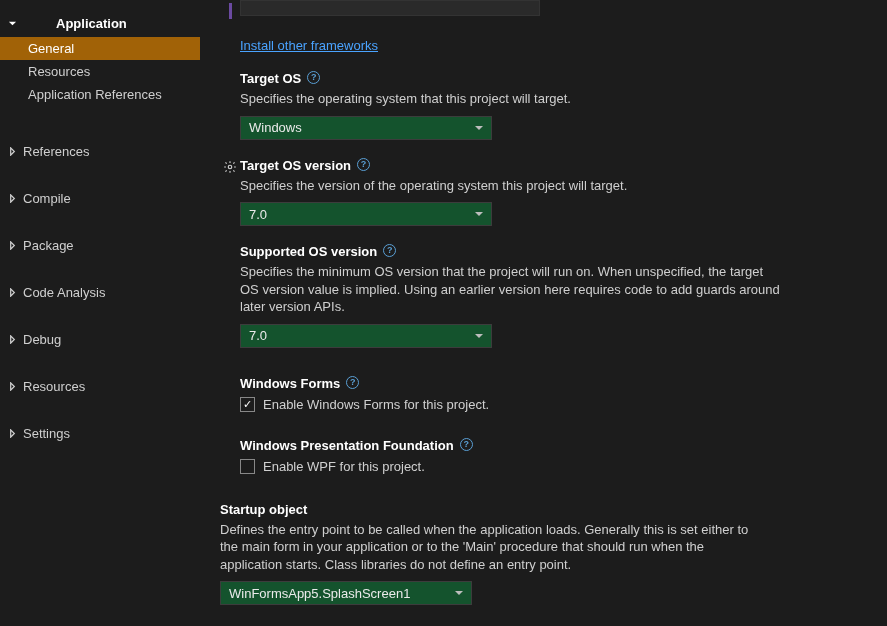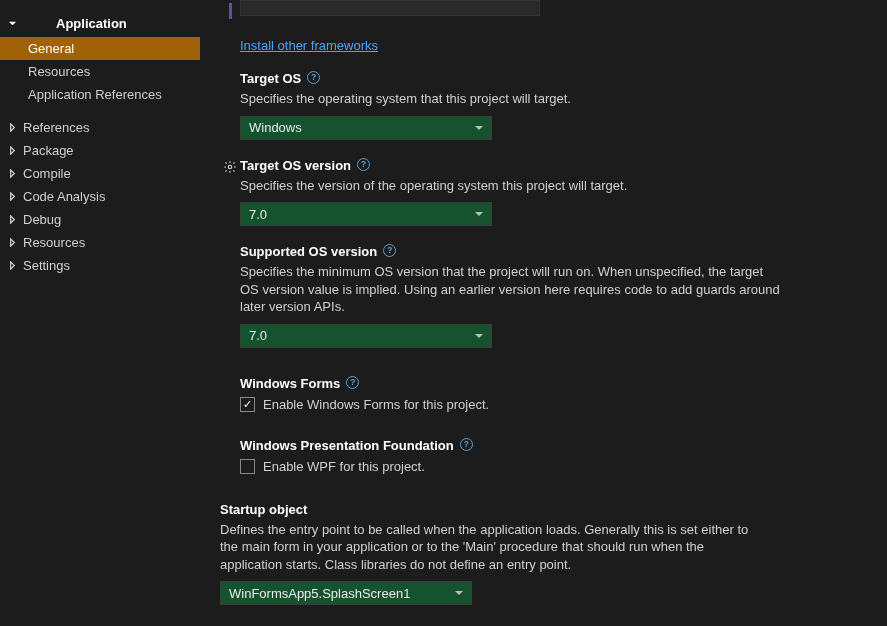--- a/index.html
+++ b/index.html
@@ -38,20 +38,21 @@
   .tree-item.selected {
     background: #a16207;
     color: #fff;
   }
   .tree-top {
     display: flex;
     align-items: center;
     padding: 4px 8px;
     color: #cfcfcf;
     cursor: pointer;
+    margin-top: 24px;
   }
   .tree-top .arrow { margin-right: 6px; }
   .arrow svg { display: block; }
 
   .main {
     flex: 1;
     background: #1c1c1c;
     overflow-y: auto;
     padding: 0 20px 20px 20px;
   }
@@ -191,29 +192,29 @@
         </svg>
     </span>
     <span>References</span>
   </div>
   <div class="tree-top">
     <span class="arrow">
       <svg width="9" height="9" viewBox="0 0 10 10">
           <path d="M3 1 L7 5 L3 9 Z" fill="none" stroke="#cfcfcf" stroke-width="1.4"></path>
         </svg>
     </span>
+    <span>Compile</span>
+  </div>
+  <div class="tree-top">
+    <span class="arrow">
+      <svg width="9" height="9" viewBox="0 0 10 10">
+          <path d="M3 1 L7 5 L3 9 Z" fill="none" stroke="#cfcfcf" stroke-width="1.4"></path>
+        </svg>
+    </span>
     <span>Package</span>
-  </div>
-  <div class="tree-top">
-    <span class="arrow">
-      <svg width="9" height="9" viewBox="0 0 10 10">
-          <path d="M3 1 L7 5 L3 9 Z" fill="none" stroke="#cfcfcf" stroke-width="1.4"></path>
-        </svg>
-    </span>
-    <span>Compile</span>
   </div>
   <div class="tree-top">
     <span class="arrow">
       <svg width="9" height="9" viewBox="0 0 10 10">
           <path d="M3 1 L7 5 L3 9 Z" fill="none" stroke="#cfcfcf" stroke-width="1.4"></path>
         </svg>
     </span>
     <span>Code Analysis</span>
   </div>
   <div class="tree-top">

